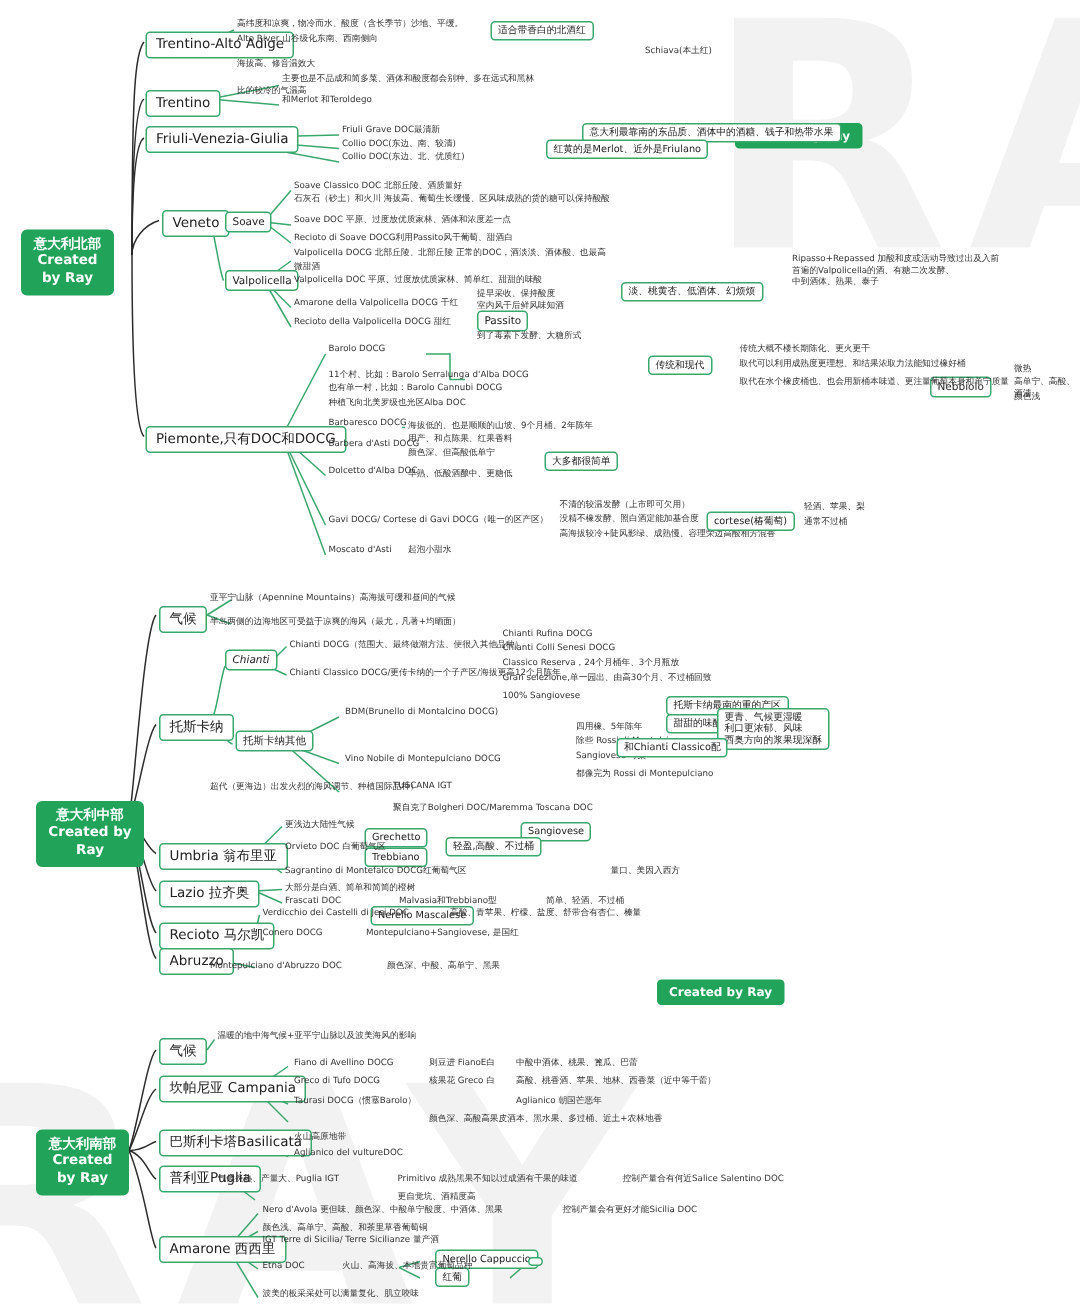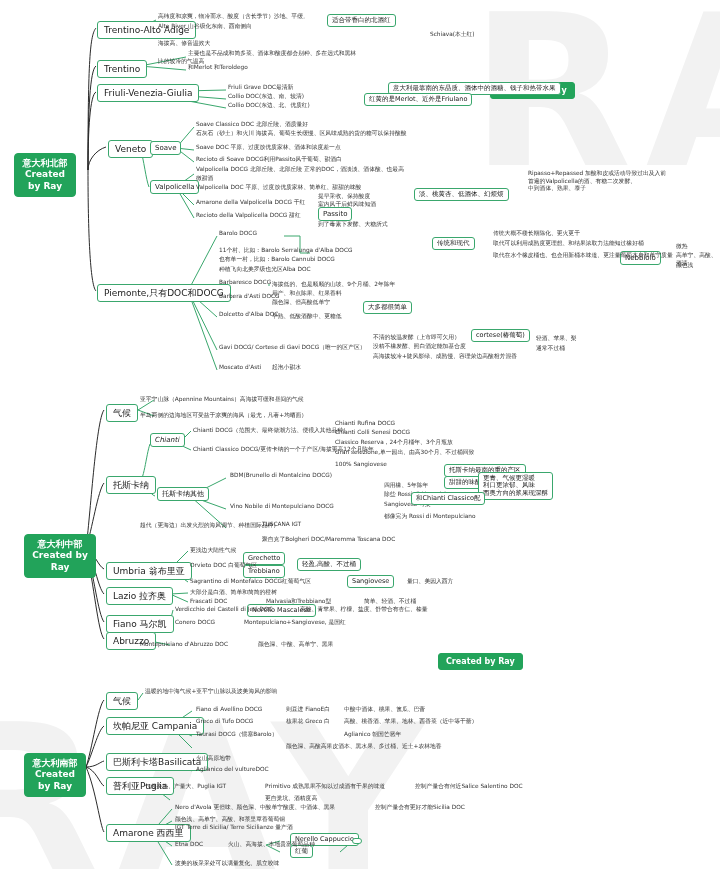--- a/index.html
+++ b/index.html
@@ -160,28 +160,28 @@
 
   <div class="node sm" style="left:150px;top:141px;"><span>Soave</span></div>
   <div class="node sm" style="left:150px;top:180px;"><span>Valpolicella</span></div>
   <div class="node sm" style="left:318px;top:207px;"><span>Passito</span></div>
   <div class="node sm" style="left:620px;top:251px;"><span>Nebbiolo</span></div>
 
   <div class="node big" style="left:106px;top:404px;"><span>气候</span></div>
   <div class="node big" style="left:106px;top:476px;"><span>托斯卡纳</span></div>
   <div class="node big" style="left:106px;top:562px;"><span>Umbria 翁布里亚</span></div>
   <div class="node big" style="left:106px;top:587px;text-align:right;"><span>Lazio 拉齐奥</span></div>
-  <div class="node big" style="left:106px;top:615px;"><span>Fiano 马尔凯</span></div>
+  <div class="node big" style="left:106px;top:615px;"><span>Recioto 马尔凯</span></div>
   <div class="node big" style="left:106px;top:632px;"><span>Abruzzo</span></div>
 
   <div class="node sm" style="left:150px;top:433px;font-style:italic;"><span>Chianti</span></div>
   <div class="node sm" style="left:157px;top:487px;"><span>托斯卡纳其他</span></div>
   <div class="node xs" style="left:243px;top:552px;"><span>Grechetto</span></div>
   <div class="node xs" style="left:243px;top:565px;"><span>Trebbiano</span></div>
-  <div class="node xs" style="left:347px;top:575px;text-align:right;"><span>Sangiovese</span></div>
+  <div class="node xs" style="left:347px;top:548px;text-align:right;"><span>Sangiovese</span></div>
   <div class="node xs" style="left:247px;top:604px;"><span>Nerello Mascalese</span></div>
 
   <div class="node big" style="left:106px;top:692px;"><span>气候</span></div>
   <div class="node big" style="left:106px;top:717px;"><span>坎帕尼亚 Campania</span></div>
   <div class="node big" style="left:106px;top:753px;"><span>巴斯利卡塔Basilicata</span></div>
   <div class="node big" style="left:106px;top:777px;"><span>普利亚Puglia</span></div>
   <div class="node big" style="left:106px;top:824px;"><span>Amarone 西西里</span></div>
 
   <div class="node xs" style="left:290px;top:833px;"><span>Nerello Cappuccio</span></div>
   <div class="node xs" style="left:290px;top:845px;"><span>红葡</span></div>
@@ -230,21 +230,21 @@
   <div class="leaf tiny" style="left:493px;top:252px;">取代在水个橡皮桶也、也会用新桶本味道、更注量葡萄本身和单宁质量</div>
   <div class="node xs" style="left:432px;top:237px;">传统和现代</div>
   <div class="leaf tiny" style="left:272px;top:281px;">海拔低的、也是顺顺的山坡、9个月桶、2年陈年</div>
   <div class="leaf tiny" style="left:272px;top:290px;">用产、和点陈果、红果香料</div>
   <div class="leaf tiny" style="left:272px;top:299px;">颜色深、但高酸低单宁</div>
   <div class="leaf tiny" style="left:272px;top:313px;">早熟、低酸酒酿中、更糖低</div>
   <div class="node xs" style="left:363px;top:301px;">大多都很简单</div>
   <div class="leaf tiny" style="left:373px;top:334px;">不清的较温发酵（上市即可欠用）</div>
   <div class="leaf tiny" style="left:373px;top:343px;">没精不橡发酵、照白酒定能加基合度</div>
   <div class="leaf tiny" style="left:373px;top:353px;">高海拔较冷+陡风影绿、成熟慢、容理荣边高酸相芳混香</div>
-  <div class="node xs" style="left:471px;top:329px;">cortese(椿葡萄)</div>
+  <div class="node xs" style="left:471px;top:341px;">cortese(椿葡萄)</div>
   <div class="leaf tiny" style="left:536px;top:335px;">轻酒、苹果、梨</div>
   <div class="leaf tiny" style="left:536px;top:345px;">通常不过桶</div>
   <div class="leaf tiny" style="left:272px;top:364px;">起泡小甜水</div>
   <div class="leaf tiny" style="left:676px;top:243px;">微热</div>
   <div class="leaf tiny" style="left:676px;top:252px;">高单宁、高酸、酒清</div>
   <div class="leaf tiny" style="left:676px;top:262px;">颜色浅</div>
 
   <div class="leaf tiny" style="left:140px;top:396px;">亚平宁山脉（Apennine Mountains）高海拔可缓和昼间的气候</div>
   <div class="leaf tiny" style="left:140px;top:412px;">半岛两侧的边海地区可受益于凉爽的海风（最尤，凡著+均晒面）</div>
   <div class="leaf tiny" style="left:193px;top:427px;">Chianti DOCG（范围大、最终做潮方法、便很入其他品种）</div>

